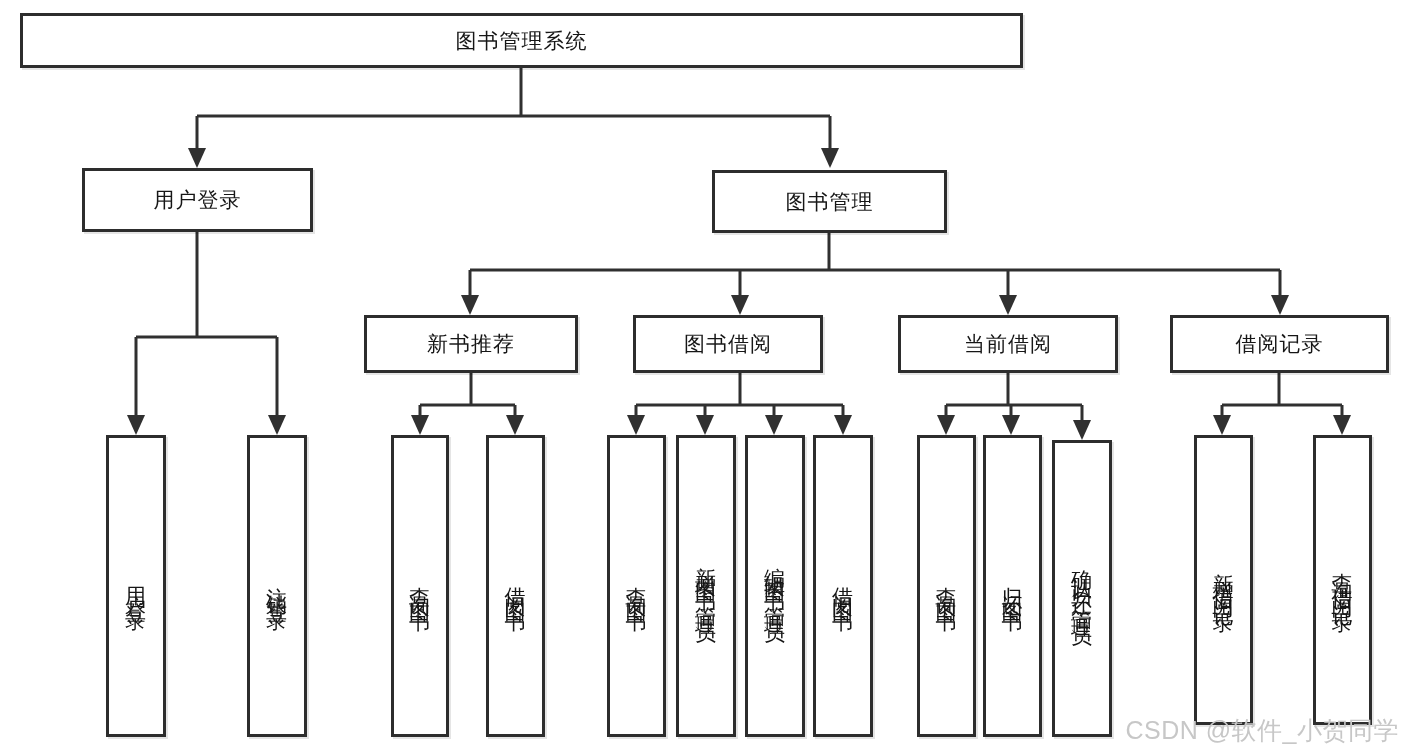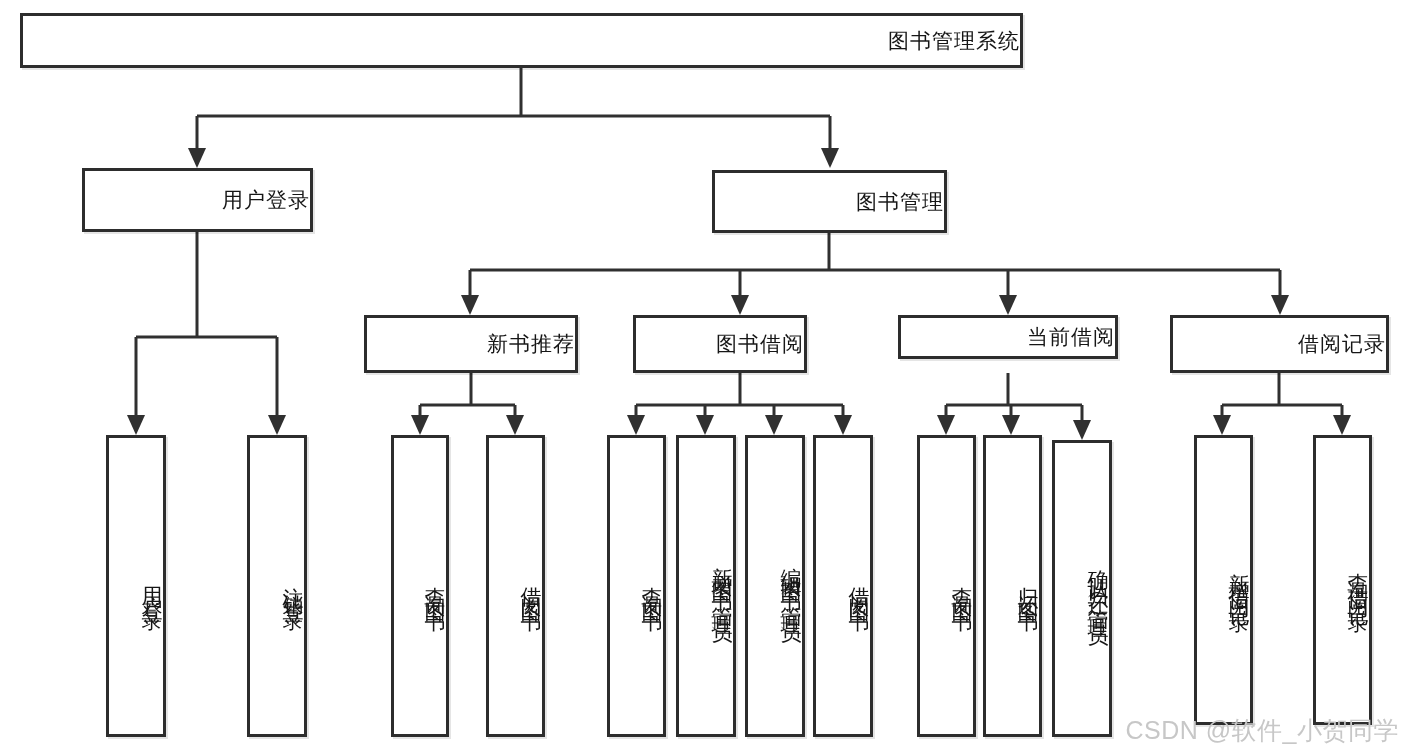--- a/index.html
+++ b/index.html
@@ -17,21 +17,21 @@
     width: 1405px; height: 747px;
     pointer-events: none;
   }
   .node {
     position: absolute;
     box-sizing: border-box;
     border: 3px solid #2d2d2d;
     background: #ffffff;
     display: flex;
     align-items: center;
-    justify-content: flex-end;
+    justify-content: center;
     color: #161616;
     font-size: 21px;
     box-shadow: 2px 2px 0 rgba(0,0,0,0.10);
   }
   .hnode span { white-space: nowrap; letter-spacing: 1px; }
   .vnode .vtext {
     writing-mode: vertical-rl;
     text-orientation: mixed;
     letter-spacing: 8px;
     line-height: 1;
@@ -107,24 +107,24 @@
   <div class="node hnode" style="left:82px; top:168px; width:231px; height:64px;">
     <span>用户登录</span>
   </div>
   <div class="node hnode" style="left:364px; top:315px; width:214px; height:58px;">
     <span>新书推荐</span>
   </div>
 
   <div class="node hnode" style="left:712px; top:170px; width:235px; height:63px;">
     <span>图书管理</span>
   </div>
-  <div class="node hnode" style="left:633px; top:315px; width:174px; height:58px;">
+  <div class="node hnode" style="left:633px; top:315px; width:190px; height:58px;">
     <span>图书借阅</span>
   </div>
-  <div class="node hnode" style="left:898px; top:315px; width:220px; height:44px;">
+  <div class="node hnode" style="left:898px; top:315px; width:220px; height:58px;">
     <span>当前借阅</span>
   </div>
   <div class="node hnode" style="left:1170px; top:315px; width:219px; height:58px;">
     <span>借阅记录</span>
   </div>
 
   <div class="node vnode" style="left:106px; top:435px; width:60px; height:302px;">
     <span class="vtext">用户登录</span>
   </div>
   <div class="node vnode" style="left:247px; top:435px; width:60px; height:302px;">

